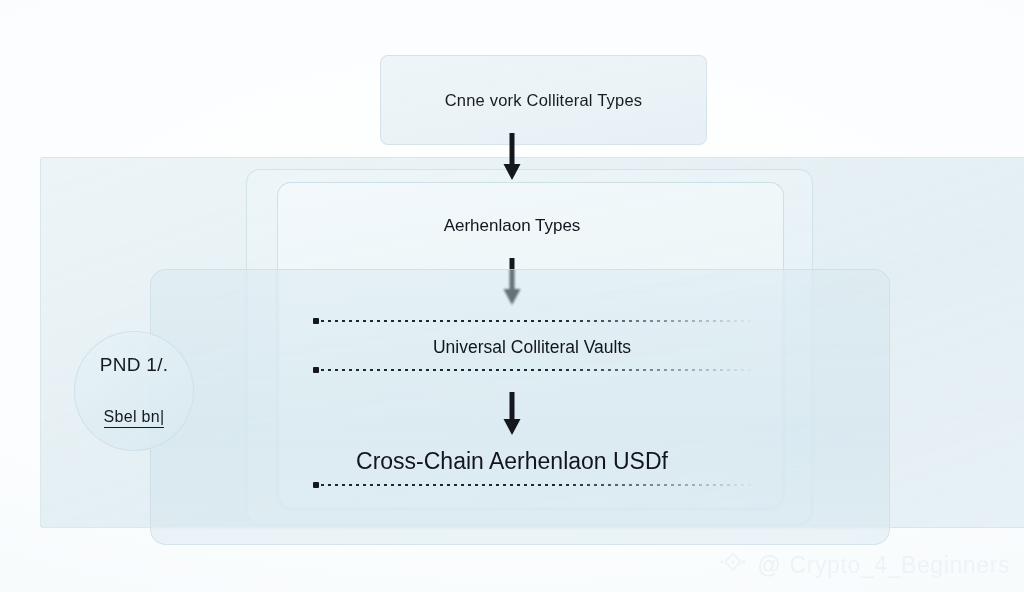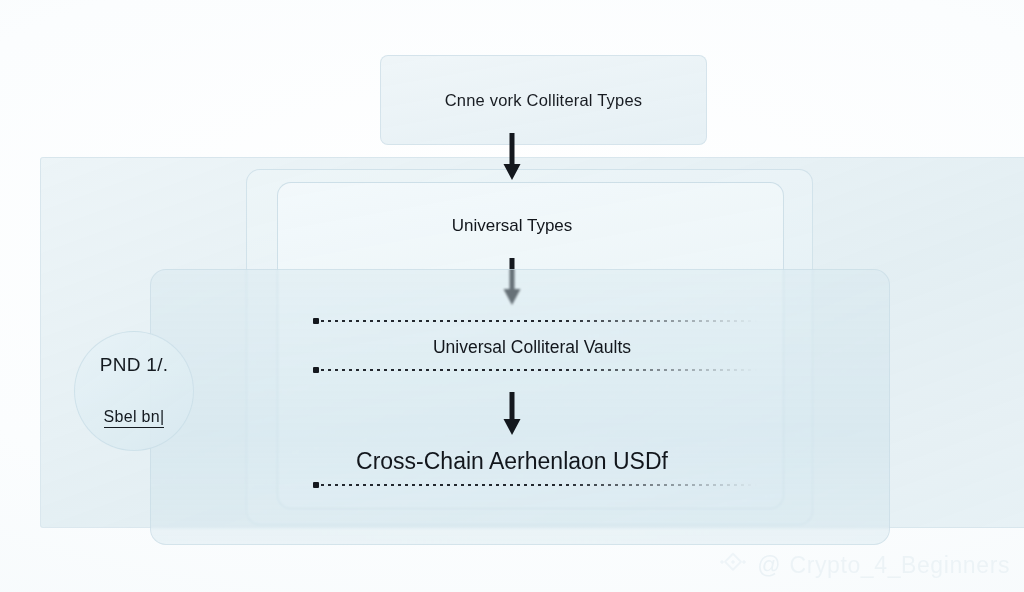--- a/index.html
+++ b/index.html
@@ -206,21 +206,21 @@
     <span class="top-card-label">Cnne vork Colliteral Types</span>
   </div>
 
   <div class="arrow" id="arrow-top">
     <svg width="20" height="48" viewBox="0 0 20 48">
       <rect x="7.5" y="0" width="5" height="34" fill="#14181e"></rect>
       <polygon points="10,47 1.5,31 18.5,31" fill="#14181e"></polygon>
     </svg>
   </div>
 
-  <div class="node-label" id="label-collateral-types">Universal Types</div>
+  <div class="node-label" id="label-collateral-types">Aerhenlaon Types</div>
 
   <div class="arrow" id="arrow-middle">
     <svg width="20" height="48" viewBox="0 0 20 48">
       <rect x="7.5" y="0" width="5" height="34" fill="#14181e"></rect>
       <polygon points="10,47 1.5,31 18.5,31" fill="#14181e"></polygon>
     </svg>
   </div>
 
   <div class="panel panel-overlay"></div>
 

